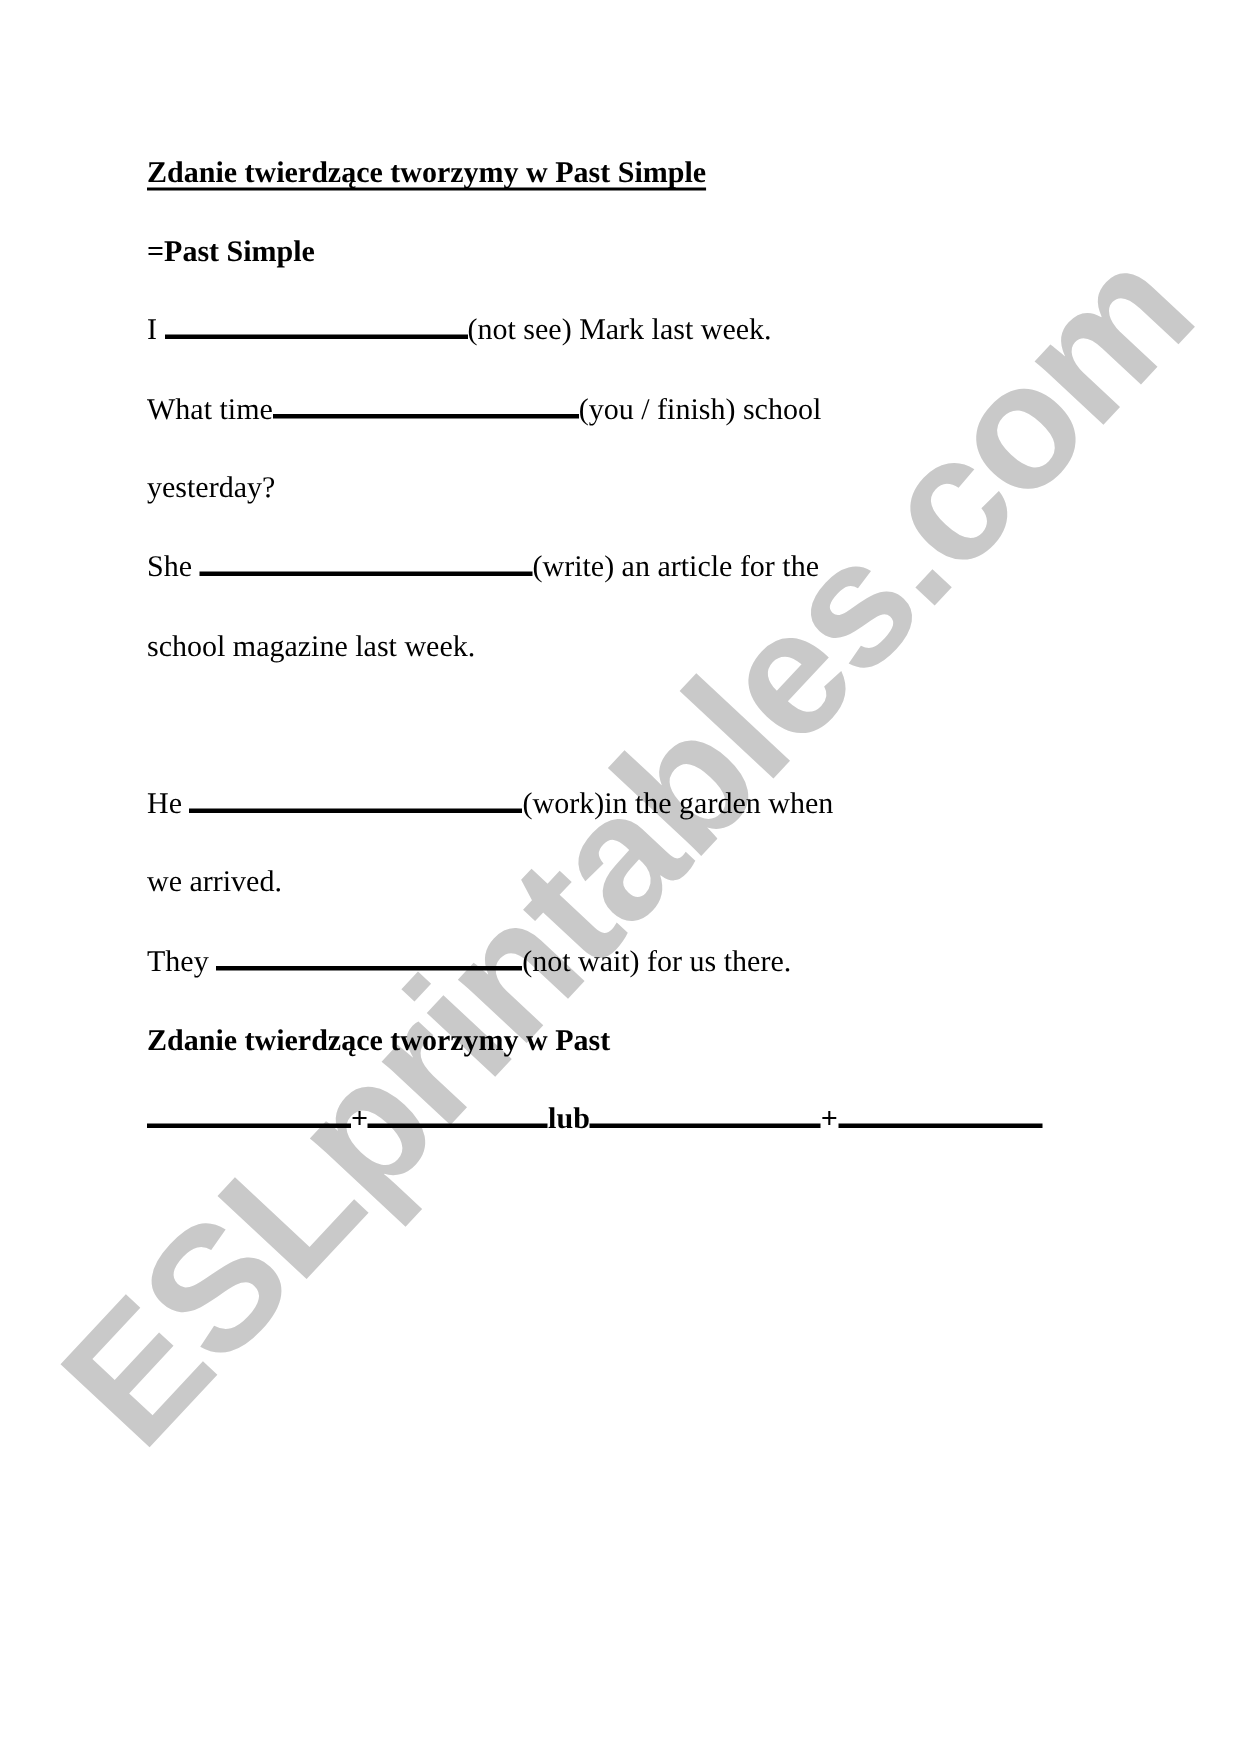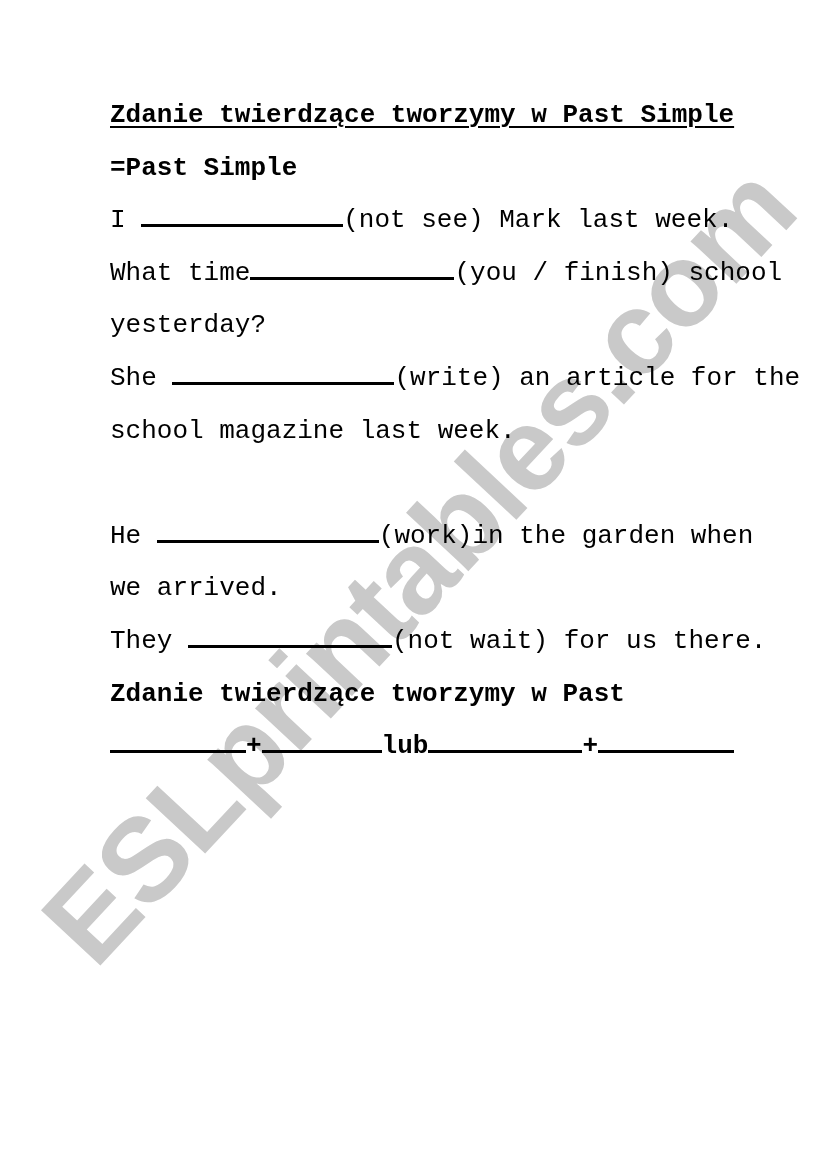--- a/index.html
+++ b/index.html
@@ -18,25 +18,24 @@
       color: #c9c9c9;
       white-space: nowrap;
       letter-spacing: -2px;
       z-index: 0;
       user-select: none;
     }
     .content {
       position: absolute;
       left: 98px; top: 92px;
       width: 640px;
-      font-family: Liberation Mono, monospace;
-      font-size: 26px;
+      font-family: Liberation Serif, serif;
+      font-size: 20px;
       color: #000;
       z-index: 1;
-      margin-left: 12px;
     }
     .line {
       height: 52.6px;
       line-height: 46px;
       white-space: nowrap;
     }
     .bold { font-weight: bold; }
     .underline { text-decoration: underline; text-decoration-thickness: 2px; text-underline-offset: 4px; }
     .center { text-align: left; }
     .blank {

